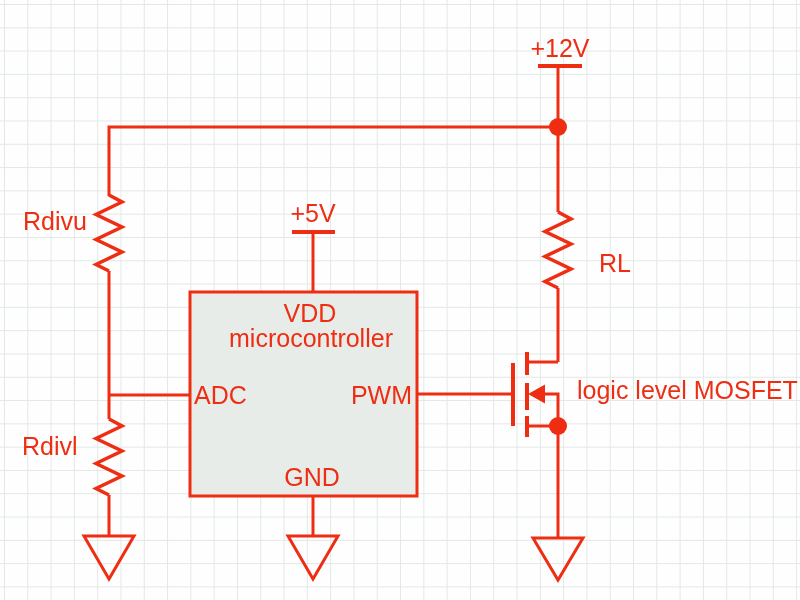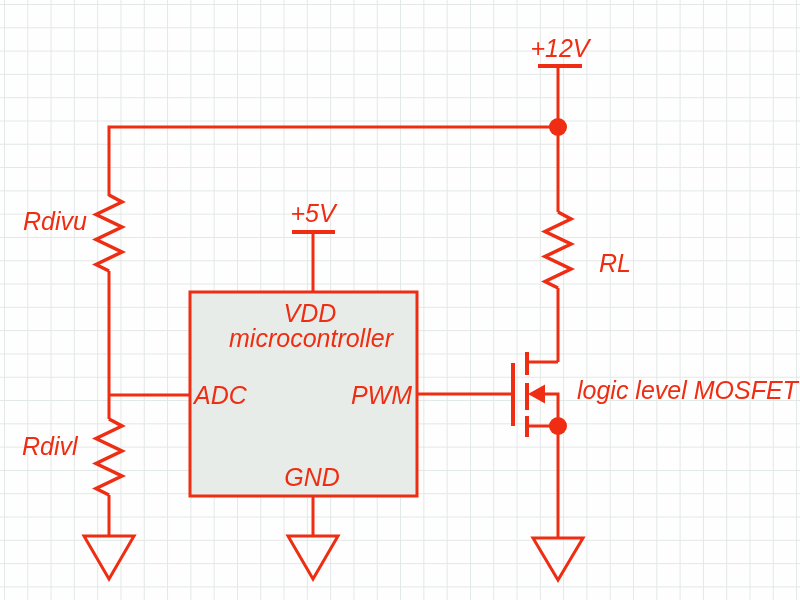--- a/index.html
+++ b/index.html
@@ -6,21 +6,20 @@
   .canvas{
     position:relative;
     width:800px;height:600px;
     overflow:hidden;
     background-color:#fdfefd;
     background-image:
       linear-gradient(to right, #e2e8e6 1px, transparent 1px),
       linear-gradient(to bottom, #e2e8e6 1px, transparent 1px);
     background-size:23.3px 23.3px;
     background-position:4px 4px;
-    font-style:italic;
   }
   svg{position:absolute;left:0;top:0;}
   .wire{stroke:#ee2d12;stroke-width:3;fill:none;stroke-linecap:butt;}
   .bar{stroke:#ee2d12;stroke-width:4;fill:none;}
   .res{stroke:#ee2d12;stroke-width:3.5;fill:none;stroke-linejoin:miter;}
   .gnd{stroke:#ee2d12;stroke-width:3;fill:none;stroke-linejoin:miter;}
   .dot{fill:#ee2d12;stroke:none;}
   .box{fill:#e8ece9;stroke:#ee2d12;stroke-width:3;}
   .fet{stroke:#ee2d12;stroke-width:4;fill:none;}
   .arrow{fill:#ee2d12;stroke:none;}

